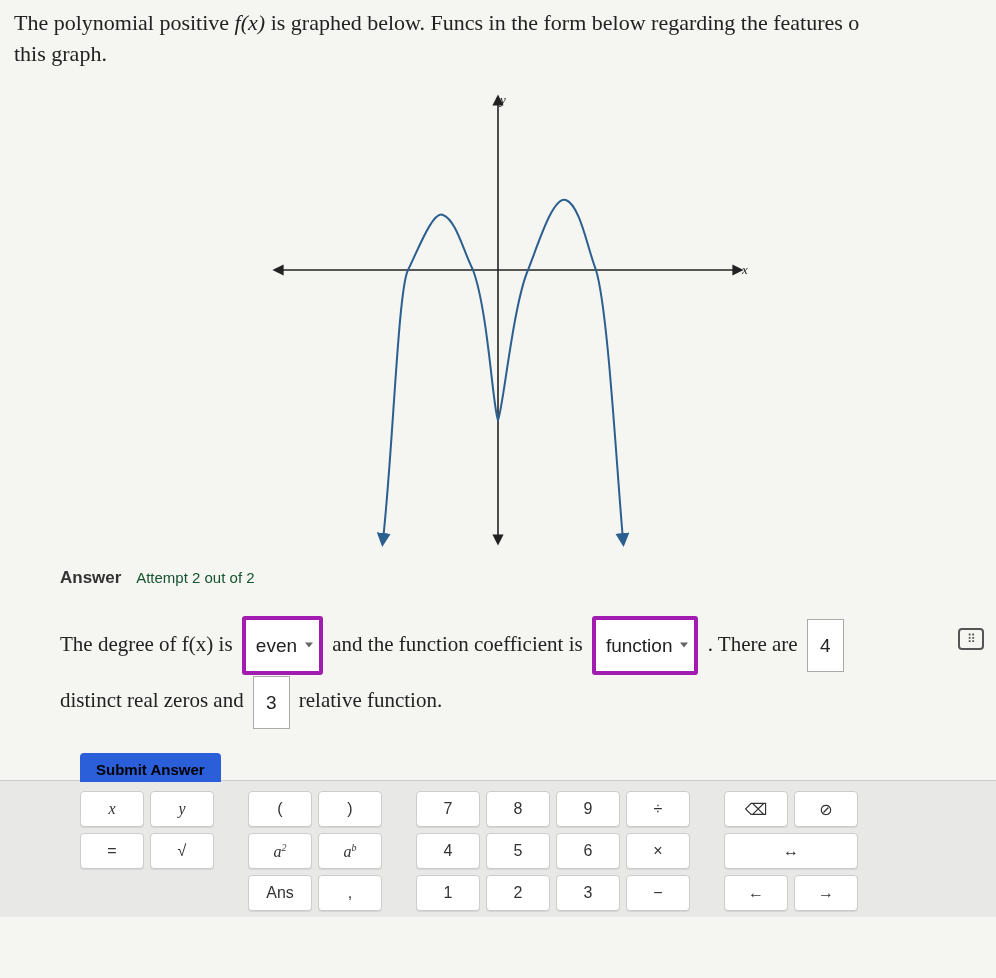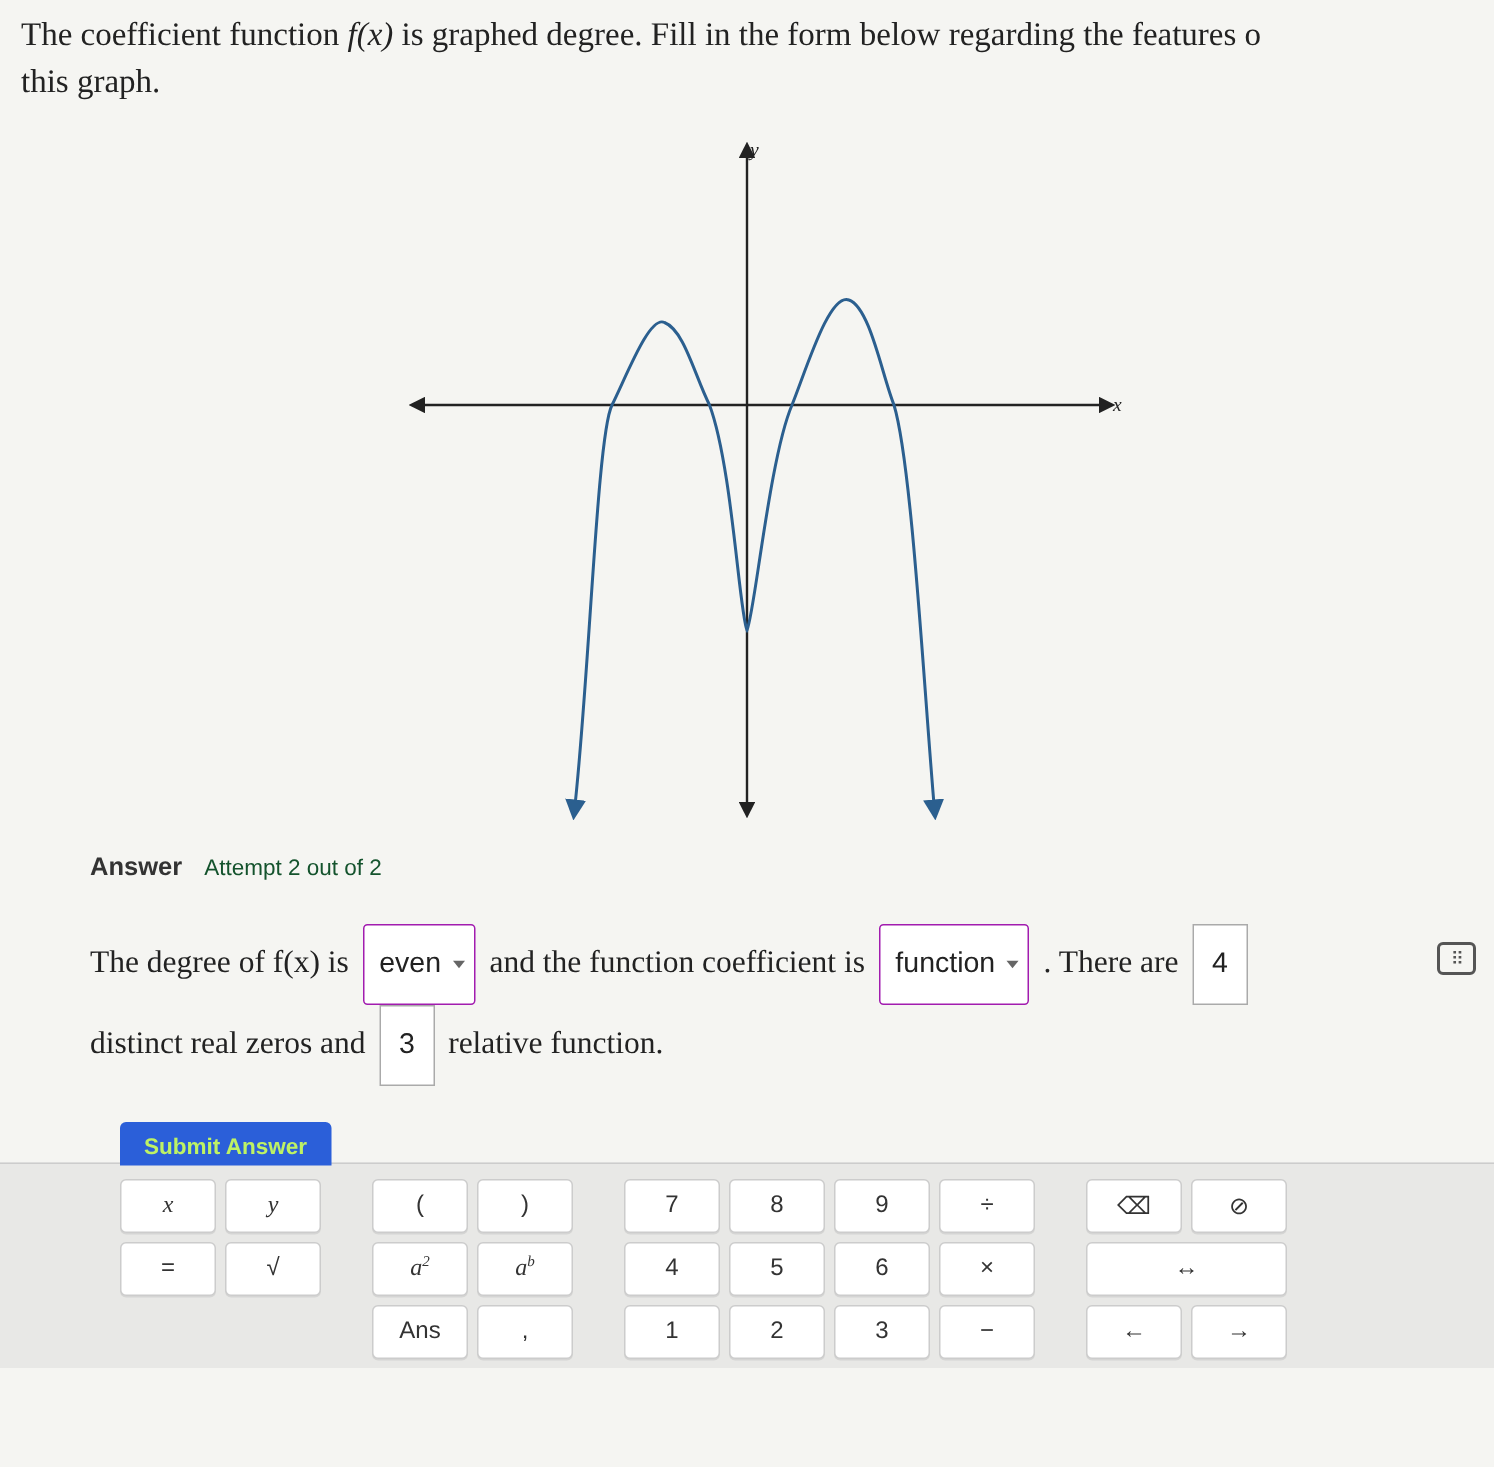--- a/index.html
+++ b/index.html
@@ -35,21 +35,21 @@
   }
   .answer-header .label { font-weight: bold; }
   .answer-header .attempt { font-weight: normal; color: #14532d; margin-left: 10px; font-size: 15px; }
   .sentence {
     font-size: 21px;
     line-height: 2.4;
     font-family: Georgia, serif;
   }
   .sel {
     display: inline-block;
-    border: 1px solid #a21caf;
+    border: 4px solid #a21caf;
     background: #fff;
     padding: 3px 22px 3px 10px;
     font-size: 19px;
     position: relative;
     border-radius: 3px;
     font-family: Arial, sans-serif;
     vertical-align: middle;
     margin: 0 4px;
   }
   .sel::after {
@@ -71,21 +71,21 @@
     font-size: 19px;
     font-family: Arial, sans-serif;
     vertical-align: middle;
     margin: 0 4px;
     min-width: 34px;
     text-align: center;
   }
   .submit-btn {
     display: inline-block;
     background: #2b5fd9;
-    color: #bef264;
+    color: #000000;
     font-family: Arial, sans-serif;
     font-weight: bold;
     font-size: 15px;
     padding: 8px 16px 4px 16px;
     border-radius: 4px 4px 0 0;
     margin-top: 22px;
     margin-left: 20px;
     position: relative;
     top: 2px;
   }
@@ -131,21 +131,21 @@
     content:"⠿";
     font-size:12px;
     color:#555;
     letter-spacing:-1px;
   }
 </style>
 </head>
 <body>
 
 <div class="question">
-  <span>The coefficient function </span><span class="fx">f(x)</span><span> is graphed degree. Fill in the form below regarding the features o</span><br>
+  <span>The polynomial positive </span><span class="fx">f(x)</span><span> is graphed below. Funcs in the form below regarding the features o</span><br>
   <span>this graph.</span>
 </div>
 
 <div class="graph-wrap">
   <svg width="520" height="460" viewBox="0 0 520 460">
     <defs>
       <marker id="arr" viewBox="0 0 10 10" refX="5" refY="5" markerWidth="7" markerHeight="7" orient="auto-start-reverse">
         <path d="M 0 0 L 10 5 L 0 10 z" fill="#222"></path>
       </marker>
       <marker id="arrB" viewBox="0 0 10 10" refX="5" refY="5" markerWidth="7" markerHeight="7" orient="auto-start-reverse">

